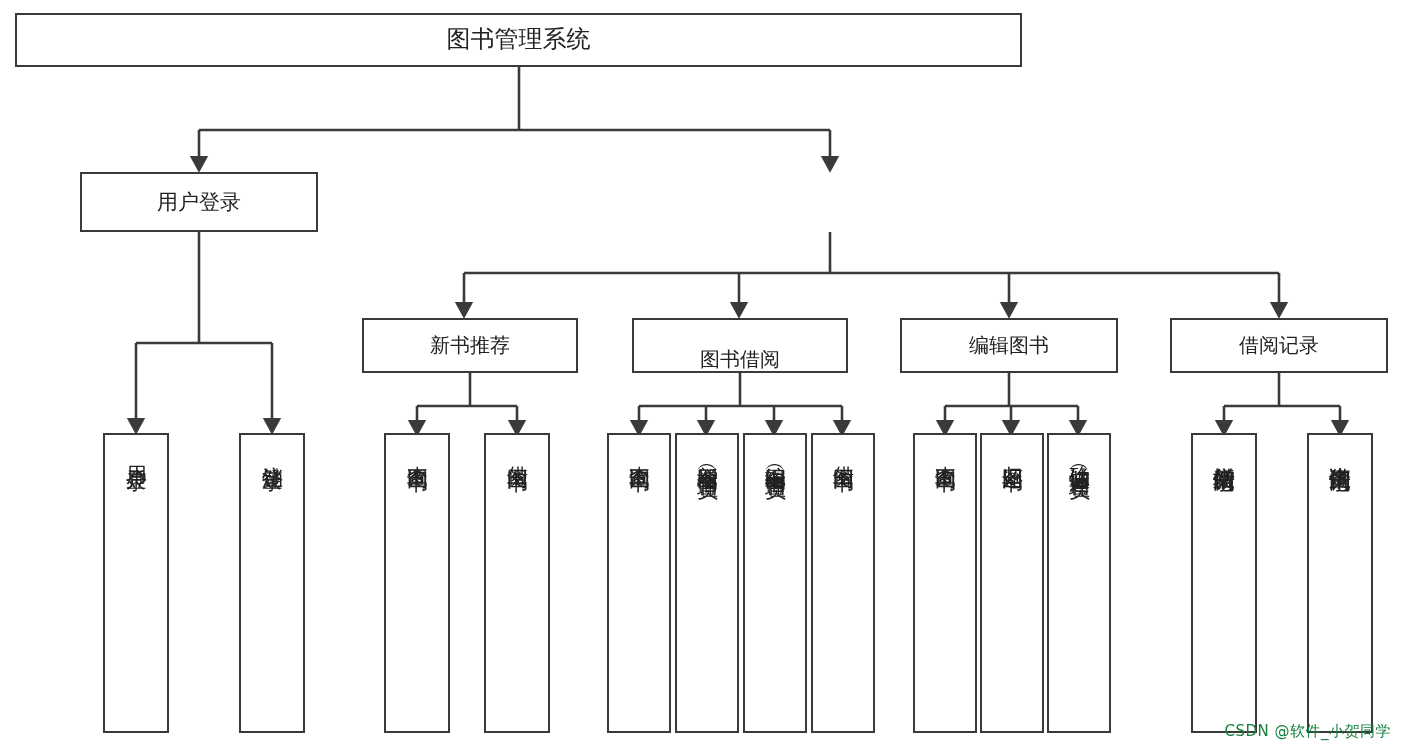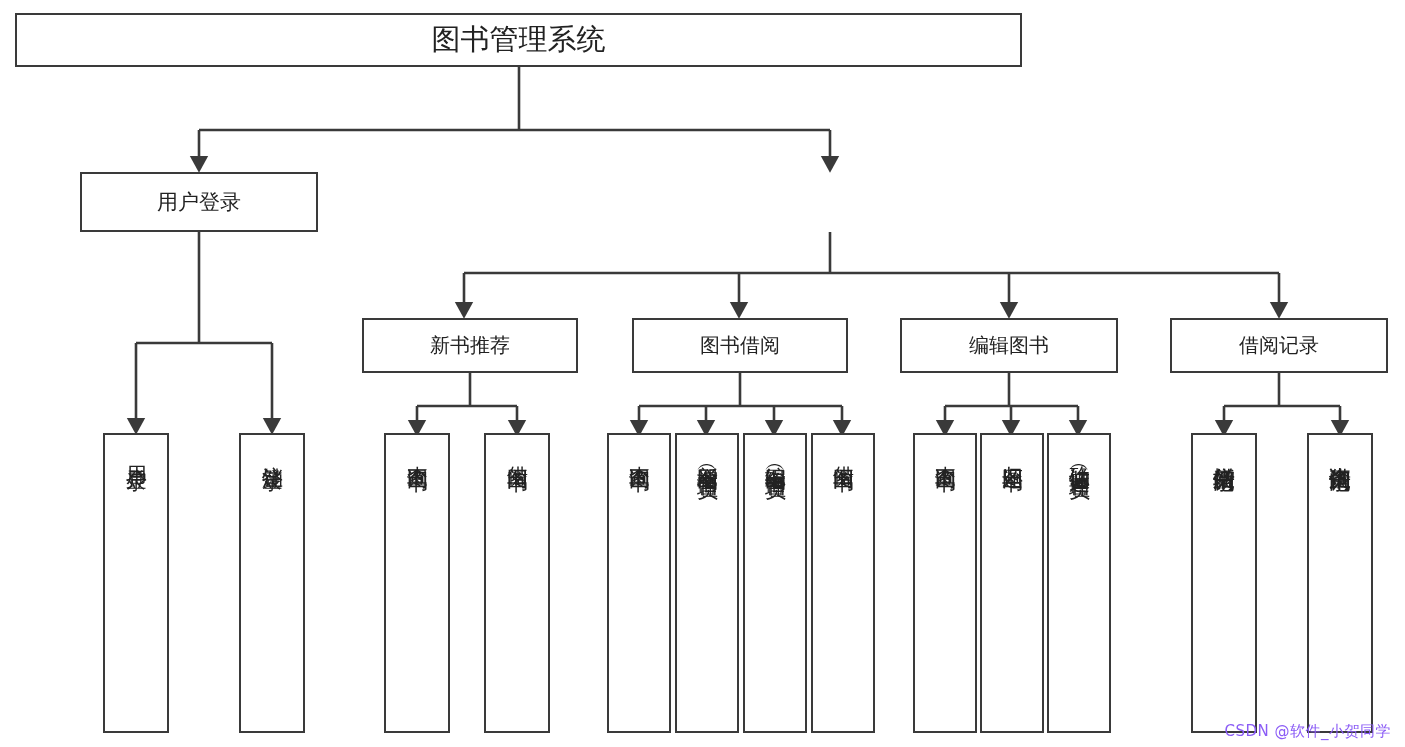--- a/index.html
+++ b/index.html
@@ -35,21 +35,21 @@
     align-items: center;
     justify-content: center;
     color: #222222;
     z-index: 2;
   }
   .node-label {
     white-space: nowrap;
     line-height: 1.15;
   }
   .node.root .node-label {
-    font-size: 29px;
+    font-size: 24px;
   }
   .node.level1 .node-label {
     font-size: 21px;
   }
   .node.level2 .node-label {
     font-size: 20px;
   }
   .node.leaf {
     align-items: flex-start;
     padding-top: 14px;
@@ -64,21 +64,21 @@
   }
   .node.leaf.wide .node-label {
     font-size: 22px;
     letter-spacing: 1px;
   }
   #watermark {
     position: absolute;
     right: 14px;
     bottom: 6px;
     font-size: 15px;
-    color: #8b5cf6;
+    color: #15803d;
     letter-spacing: 0.5px;
     z-index: 3;
     white-space: nowrap;
   }
 </style>
 </head>
 <body>
 
 <div id="diagram-root">
 
@@ -136,21 +136,21 @@
     <span class="node-label">图书管理系统</span>
   </div>
 
   <div class="node level1" style="left:80px; top:172px; width:238px; height:60px;">
     <span class="node-label">用户登录</span>
   </div>
 
   <div class="node level2" style="left:362px; top:318px; width:216px; height:55px;text-align:center;">
     <span class="node-label">新书推荐</span>
   </div>
-  <div class="node level2" style="left:632px; top:318px; width:216px; height:55px;">
+  <div class="node level2" style="left:632px; top:318px; width:216px; height:55px;align-items:flex-end;">
     <span class="node-label">图书借阅</span>
   </div>
   <div class="node level2" style="left:900px; top:318px; width:218px; height:55px;">
     <span class="node-label">编辑图书</span>
   </div>
   <div class="node level2" style="left:1170px; top:318px; width:218px; height:55px;">
     <span class="node-label">借阅记录</span>
   </div>
 
   <div class="node leaf" style="left:103px; top:433px; width:66px; height:300px;">

